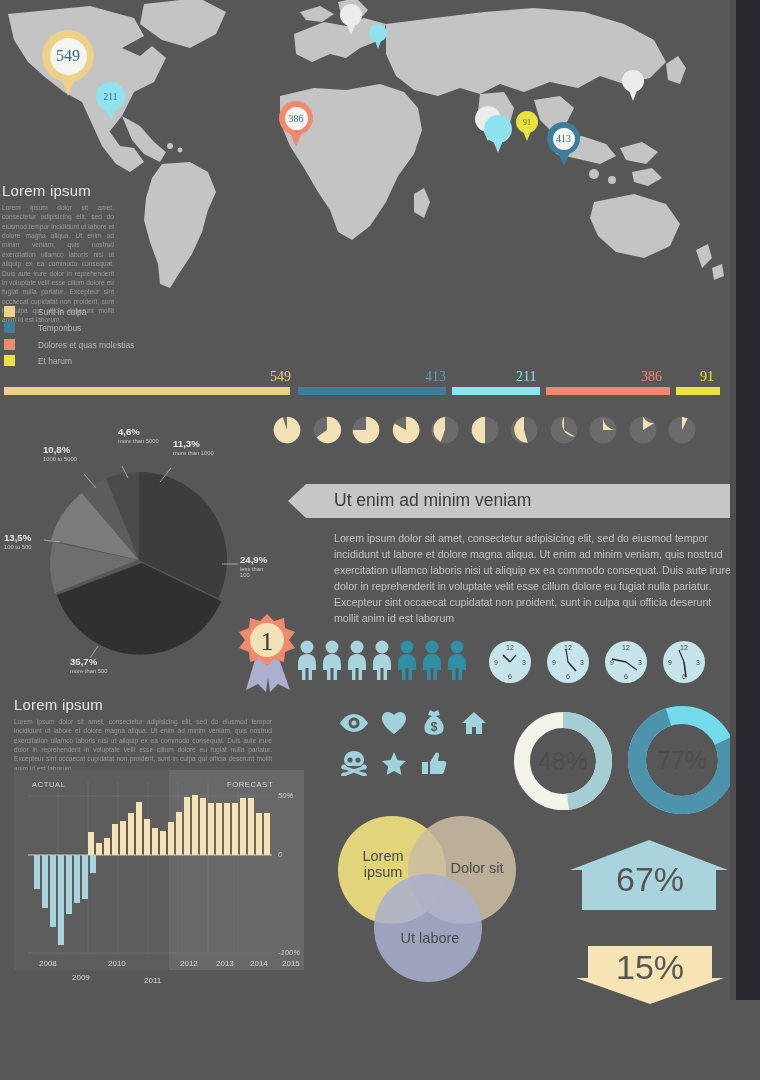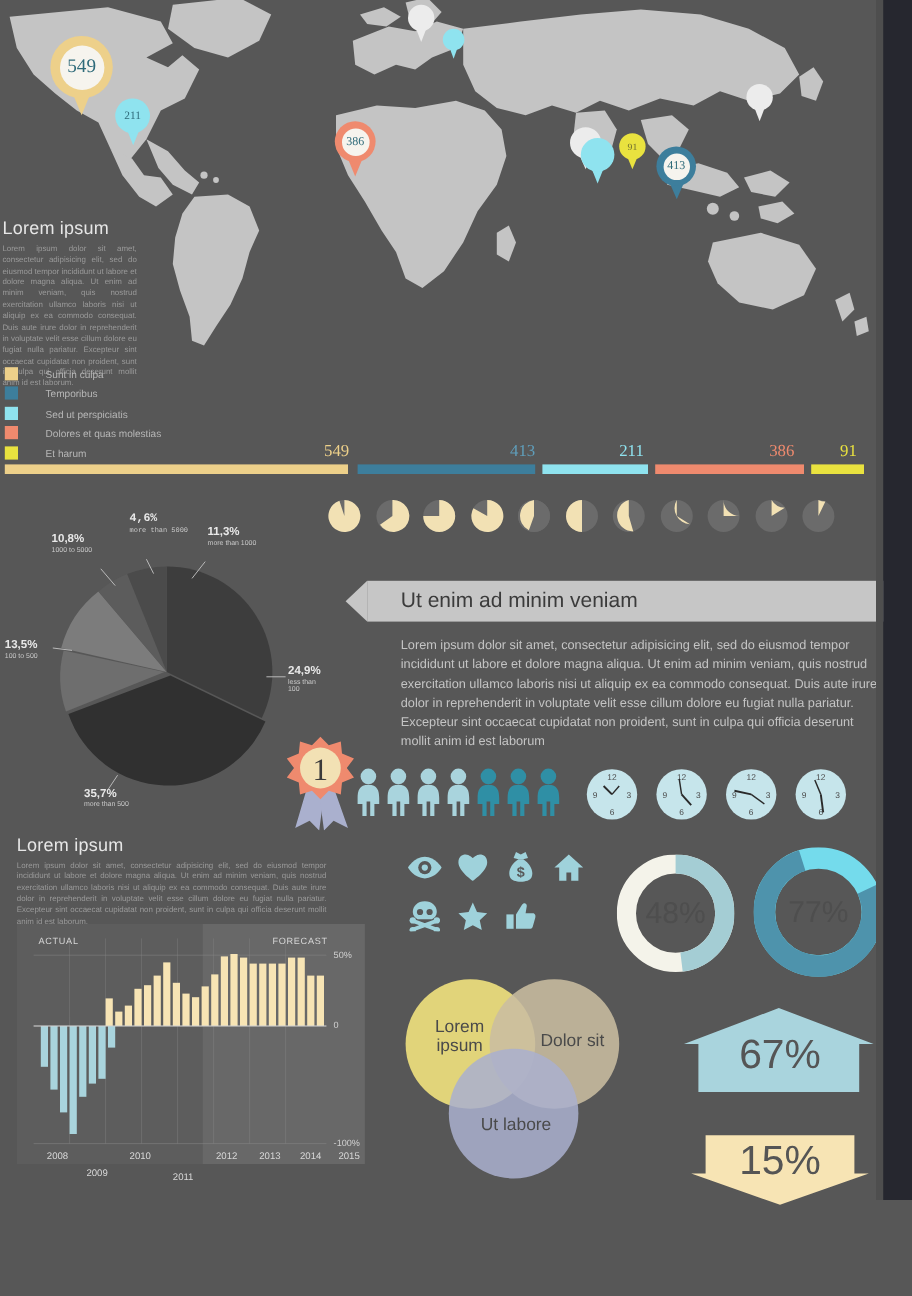--- a/index.html
+++ b/index.html
@@ -83,21 +83,21 @@
   
   .donut { position: absolute; }
   .donut-txt { position: absolute; inset: 0; display: flex; align-items: center; justify-content: center;
     font-size: 25px; color: #4e4e4e; }
 
   
   .chart { position: absolute; left: 14px; top: 770px; width: 290px; height: 200px; }
   .chart-bg { position: absolute; left: 0; top: 0; width: 290px; height: 200px; background: #5d5d5d; }
   .chart-forecast { position: absolute; left: 155px; top: 0; width: 135px; height: 200px; background: #686868; }
   .chart-lbl { position: absolute; font-size: 7.6px; color: #d6d6d6; letter-spacing: .6px; }
-  .axis-lbl { position: absolute; font-size: 7.6px; color: #d0d0d0; }
+  .axis-lbl { position: absolute; font-size: 7.6px; color: #d0d0d0; font-style: italic; }
   .year-lbl { position: absolute; font-size: 8px; color: #d8d8d8; }
 
   
   .venn { position: absolute; left: 338px; top: 808px; width: 200px; height: 180px; }
   .venn-c { position: absolute; border-radius: 50%; }
   .venn-t { position: absolute; font-size: 14.5px; color: #4a4a4a; text-align: center; line-height: 1.12; }
 
   
   .arrowup { position: absolute; left: 568px; top: 838px; }
   .arrowdn { position: absolute; left: 574px; top: 928px; margin-top: 16px; }
@@ -227,24 +227,20 @@
   <div class="legend">
     <div class="legend-row">
       <span class="legend-sw" style="background:#edd08a"></span>
       <span class="legend-label">Sunt in culpa</span>
     </div>
     <div class="legend-row">
       <span class="legend-sw" style="background:#3d7e9c"></span>
       <span class="legend-label">Temporibus</span>
     </div>
     <div class="legend-row">
-      <span class="legend-sw" style="background:#8fe3ef"></span>
-      <span class="legend-label">Sed ut perspiciatis</span>
-    </div>
-    <div class="legend-row">
       <span class="legend-sw" style="background:#ef8a6e"></span>
       <span class="legend-label">Dolores et quas molestias</span>
     </div>
     <div class="legend-row">
       <span class="legend-sw" style="background:#e9e23f"></span>
       <span class="legend-label">Et harum</span>
     </div>
   </div>
 
   <div class="numbars">
@@ -332,21 +328,21 @@
       <g stroke="#bdbdbd" stroke-width="0.8" fill="none">
         <line x1="92" y1="18" x2="86" y2="6"></line>
         <line x1="124" y1="22" x2="135" y2="8"></line>
         <line x1="60" y1="28" x2="48" y2="14"></line>
         <line x1="24" y1="82" x2="8" y2="80"></line>
         <line x1="186" y1="104" x2="202" y2="104"></line>
         <line x1="62" y1="186" x2="54" y2="198"></line>
       </g>
     </svg>
 
-    <div class="pie-lbl" style="left:72px; top:-34px;font-family:Liberation Mono, monospace;">
+    <div class="pie-lbl" style="left:82px; top:-34px;">
       <b>4,6%</b>
       <span>more than 5000</span>
     </div>
     <div class="pie-lbl" style="left:137px; top:-22px;">
       <b>11,3%</b>
       <span>more than 1000</span>
     </div>
     <div class="pie-lbl" style="left:7px; top:-16px;">
       <b>10,8%</b>
       <span>1000 to 5000</span>

